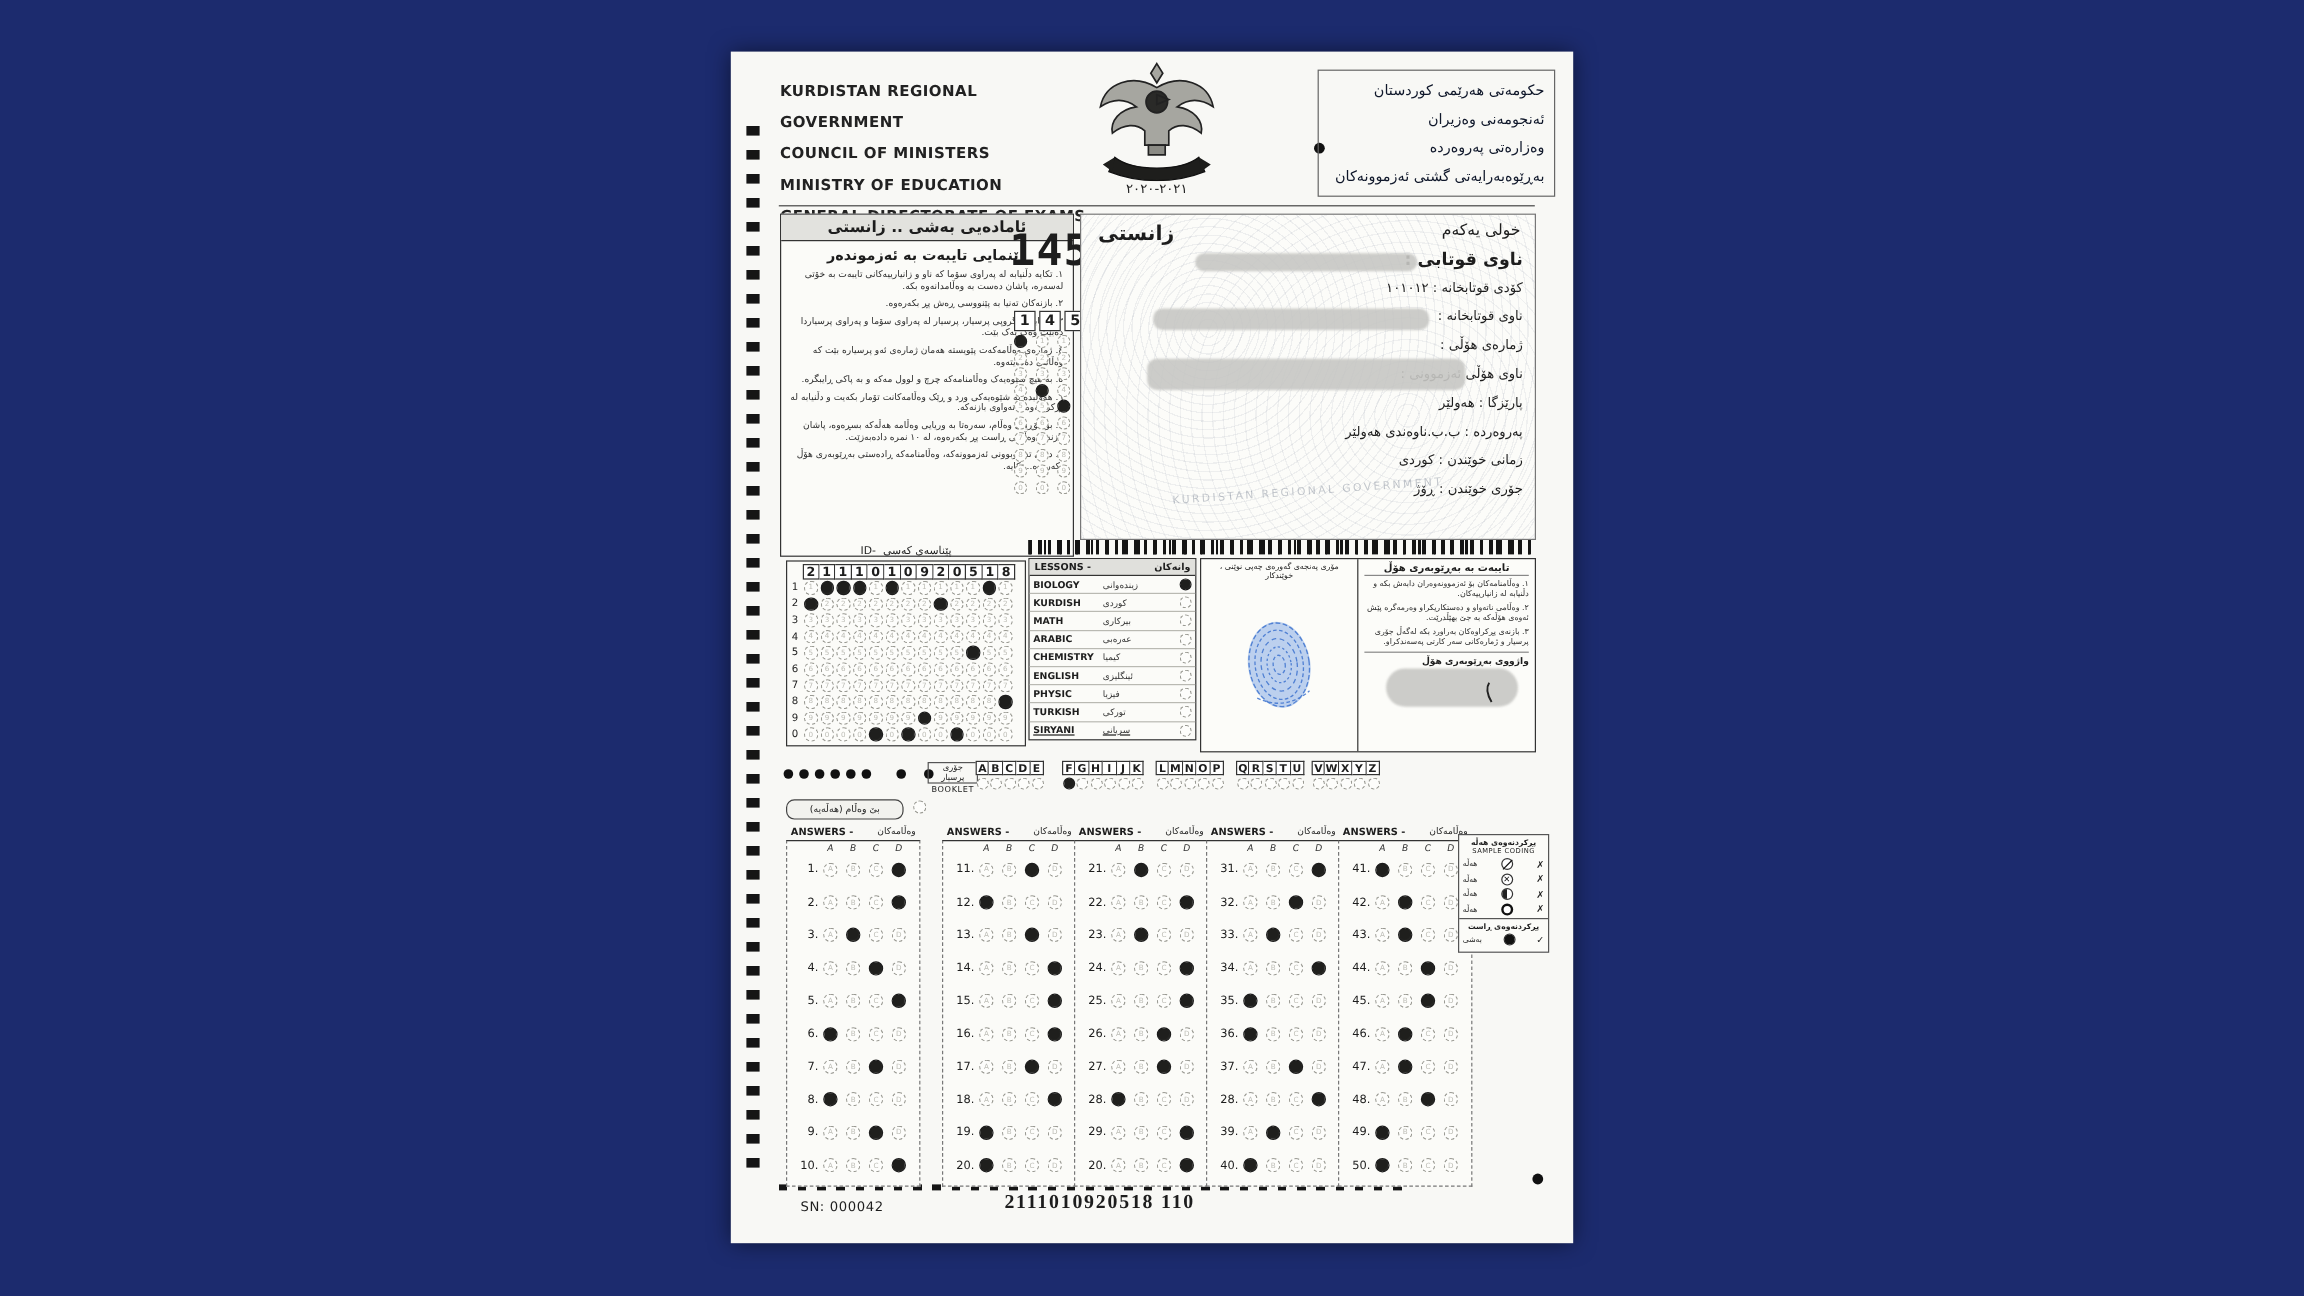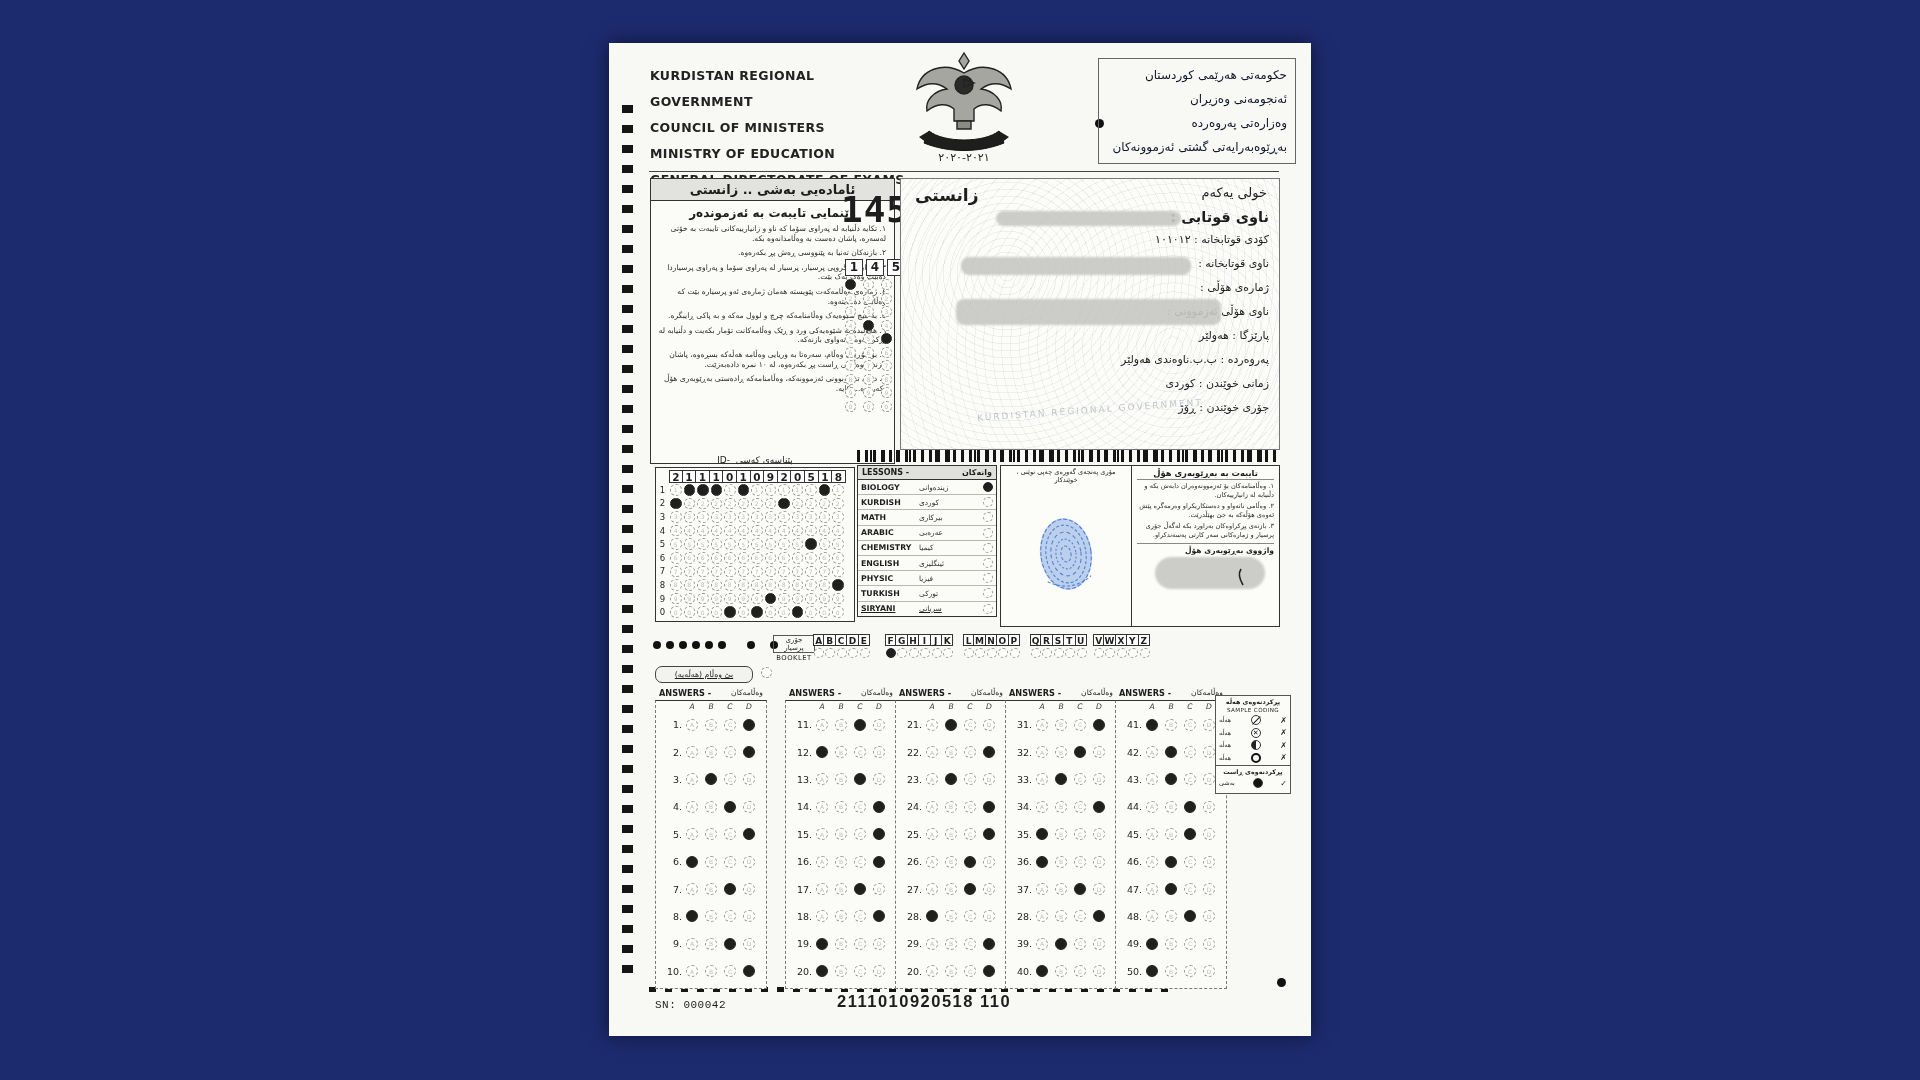--- a/index.html
+++ b/index.html
@@ -80,21 +80,21 @@
   .bk-label{left:164px;top:592px;width:42px;text-align:center;}
   .bk-label .ku{font-size:7px;direction:rtl;border:1px solid #555;display:block;padding:0 1px;}
   .bk-label .en{font-size:6.8px;letter-spacing:.5px;display:block;margin-top:1px;text-align:center;}
   .bk-group{position:absolute;top:591px;}
   .bk-letters{display:flex;}
   .bk-letters span{width:11.4px;height:12px;border:1px solid #333;border-left:none;box-sizing:border-box;font-size:9px;font-weight:bold;text-align:center;line-height:12px;background:#fff;}
   .bk-letters span:first-child{border-left:1px solid #333;}
   .bk-bubs{display:flex;gap:1.4px;margin-top:2px;padding-left:1px;}
   .bk-bubs .bub{width:10px;height:10px;}
   
-  .noans{left:46px;top:623px;width:96px;height:15px;border:1px solid #444;border-radius:7px;font-size:7.8px;direction:rtl;text-align:center;line-height:15px;background:#f2f2ee;text-decoration:underline;}
+  .noans{left:46px;top:623px;width:96px;height:15px;border:1px solid #444;border-radius:7px;font-size:7.8px;direction:rtl;text-align:center;line-height:15px;background:#f2f2ee;}
   .noans-bub{left:152px;top:624px;}
   
   .ans-col{position:absolute;top:645px;}
   .ans-title{font-size:8.2px;font-weight:bold;display:flex;justify-content:space-between;padding:0 4px;margin-bottom:2px;}
   .ans-title .ku{direction:rtl;font-weight:normal;font-size:7.6px;}
   .ans-box{border:1.2px dashed #777;border-top:1.5px solid #333;background:#fbfbf8;padding:1px 4px 3px;}
   .ans-letters{display:flex;margin-left:26px;gap:7px;font-size:7.6px;font-style:italic;color:#333;}
   .ans-letters span{width:12px;text-align:center;}
   .ans-row{display:flex;align-items:center;height:27.4px;}
   .ans-row .qn{width:22px;font-size:9.5px;text-align:right;padding-right:4px;flex:none;}
@@ -107,22 +107,22 @@
   .lg-row .lab{font-size:6.4px;}
   .lg-row .mk{font-size:8px;font-weight:bold;}
   .lg-bub{width:10px;height:10px;border:1px solid #333;border-radius:50%;position:relative;box-sizing:border-box;background:#fff;flex:none;}
   .lg-slash::after{content:"";position:absolute;left:-1px;top:4px;width:11px;height:1.4px;background:#111;transform:rotate(-45deg);}
   .lg-cross{display:flex;align-items:center;justify-content:center;font-size:7px;color:#111;}
   .lg-half{background:linear-gradient(90deg,#222 0 50%,#fff 50%);}
   .lg-ring{border:2.6px solid #111;}
   .lg-fill{background:radial-gradient(circle,#111 0 70%,#333 100%);}
   .lg-div{border-top:1px solid #555;margin:2px -3px;padding-top:2px;}
   
-  .sn{left:46px;top:956px;font-size:11px;letter-spacing:.5px;font-family:Liberation Mono, monospace;}
-  .code{left:228px;top:949px;font-size:16.5px;font-weight:bold;letter-spacing:1.5px;font-family:Liberation Sans, sans-serif;}
+  .sn{left:58px;top:956px;font-size:11px;letter-spacing:.5px;}
+  .code{left:228px;top:949px;font-size:16.5px;font-weight:bold;letter-spacing:1.5px;font-family:Liberation Serif, serif;}
 </style>
 </head>
 <body>
 
 <div class="stage">
   <div class="page">
 
     <div id="timing-left">
         <div class="tmark" style="left: 13px; top: 62px;"></div>
         <div class="tmark" style="left: 13px; top: 82px;"></div>

